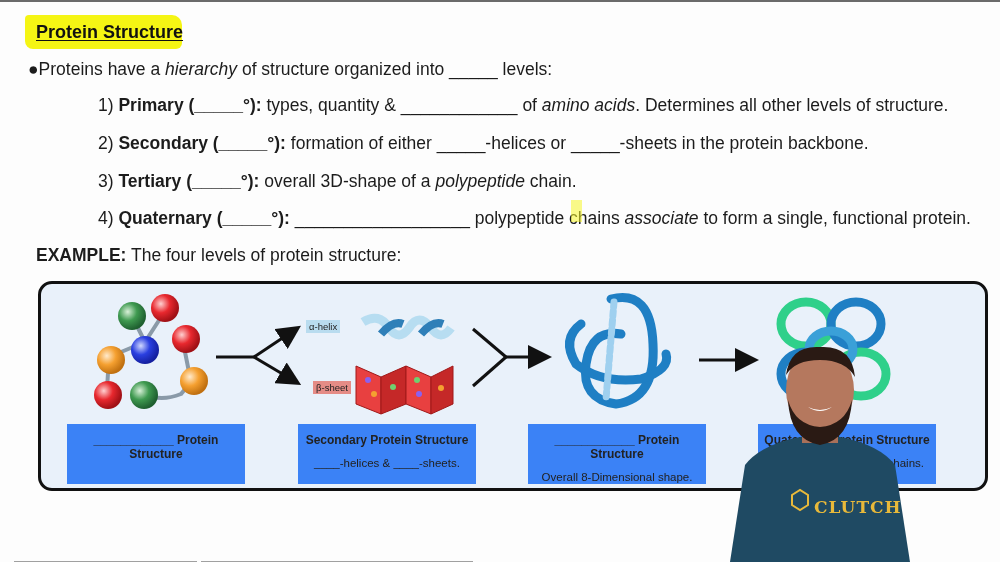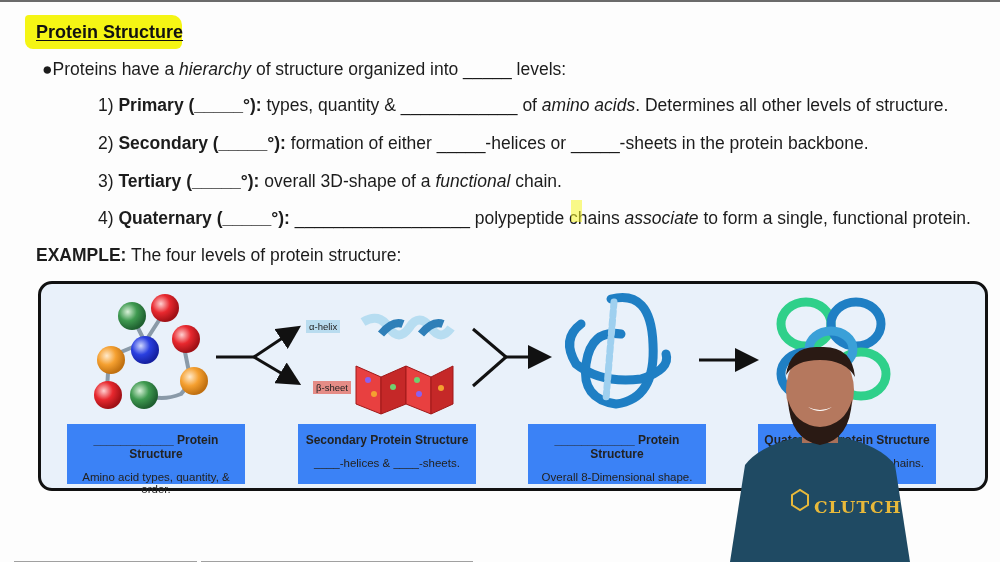--- a/index.html
+++ b/index.html
@@ -14,21 +14,21 @@
     position: absolute; left: 25px; top: 15px; width: 157px; height: 34px;
     background: #f5f514; border-radius: 4px 10px 6px 8px;
   }
   .title {
     position: absolute; left: 36px; top: 22px; font-size: 18px; font-weight: bold;
     text-decoration: underline; text-underline-offset: 2px; color: #111;
   }
   .line { position: absolute; font-size: 17.5px; white-space: nowrap; color: #1c1c1c; }
   .line b { font-weight: bold; margin-top: 40px; }
   .line i { font-style: italic; }
-  .bullet { left: 42px; top: 59px; text-align: right; }
+  .bullet { left: 28px; top: 59px; text-align: right; }
   .l1 { left: 98px; top: 95px; }
   .l2 { left: 98px; top: 133px; }
   .l3 { left: 98px; top: 171px; }
   .l4 { left: 98px; top: 208px; }
   .example { left: 36px; top: 245px; }
   .hl-mark { position: absolute; left: 571px; top: 200px; width: 11px; height: 22px; background: rgba(245,245,40,0.55); }
 
   .panel {
     position: absolute; left: 38px; top: 281px; width: 950px; height: 210px;
     border: 3px solid #111; border-radius: 14px; background: #e9f1fa; box-sizing: border-box;
@@ -63,21 +63,21 @@
   <span>●</span><span>Proteins have a </span><i>hierarchy</i><span> of structure organized into _____ levels:</span>
 </div>
 
 <div class="line l1">
   <span>1) </span><b>Primary (_____°):</b><span> types, quantity &amp; ____________ of </span><i>amino acids</i><span>. Determines all other levels of structure.</span>
 </div>
 <div class="line l2">
   <span>2) </span><b>Secondary (_____°):</b><span> formation of either _____-helices or _____-sheets in the protein backbone.</span>
 </div>
 <div class="line l3">
-  <span>3) </span><b>Tertiary (_____°):</b><span> overall 3D-shape of a </span><i>functional</i><span> chain.</span>
+  <span>3) </span><b>Tertiary (_____°):</b><span> overall 3D-shape of a </span><i>polypeptide</i><span> chain.</span>
 </div>
 <div class="line l4">
   <span>4) </span><b>Quaternary (_____°):</b><span> __________________ polypeptide chains </span><i>associate</i><span> to form a single, functional protein.</span>
 </div>
 <div class="hl-mark"></div>
 
 <div class="line example">
   <b>EXAMPLE:</b><span> The four levels of protein structure:</span>
 </div>
 
@@ -165,21 +165,20 @@
       <ellipse cx="820" cy="90" rx="25" ry="22" stroke="#2fd08a"></ellipse>
       <ellipse cx="790" cy="65" rx="22" ry="18" stroke="#3aa0d8"></ellipse>
     </g>
   </svg>
 
   <span class="tag tag-alpha">α-helix</span>
   <span class="tag tag-beta">β-sheet</span>
 
   <div class="caption c1">
     <div class="cap-title">____________ Protein Structure</div>
-    <div class="cap-desc">Amino acid types, quantity, &amp; order.</div>
   </div>
   <div class="caption c2">
     <div class="cap-title">Secondary Protein Structure</div>
     <div class="cap-desc">____-helices &amp; ____-sheets.</div>
   </div>
   <div class="caption c3">
     <div class="cap-title">____________ Protein Structure</div>
     <div class="cap-desc">Overall 8-Dimensional shape.</div>
   </div>
   <div class="caption c4">

